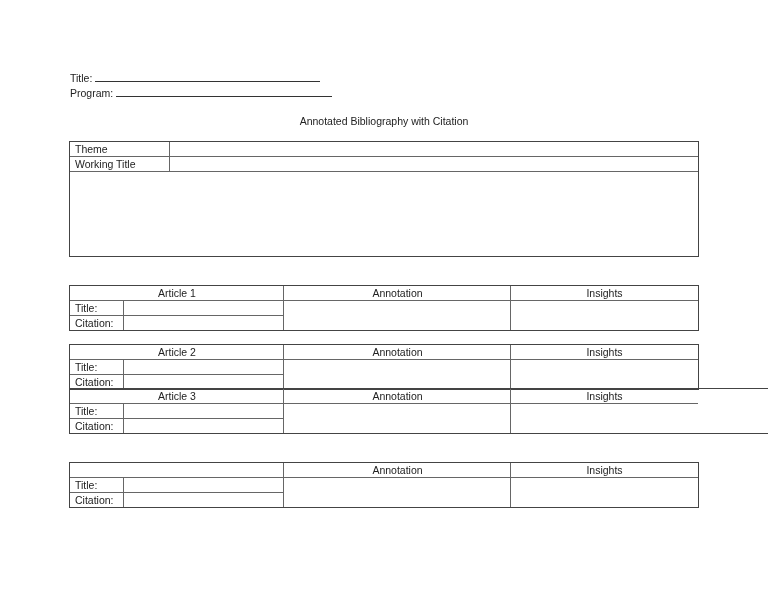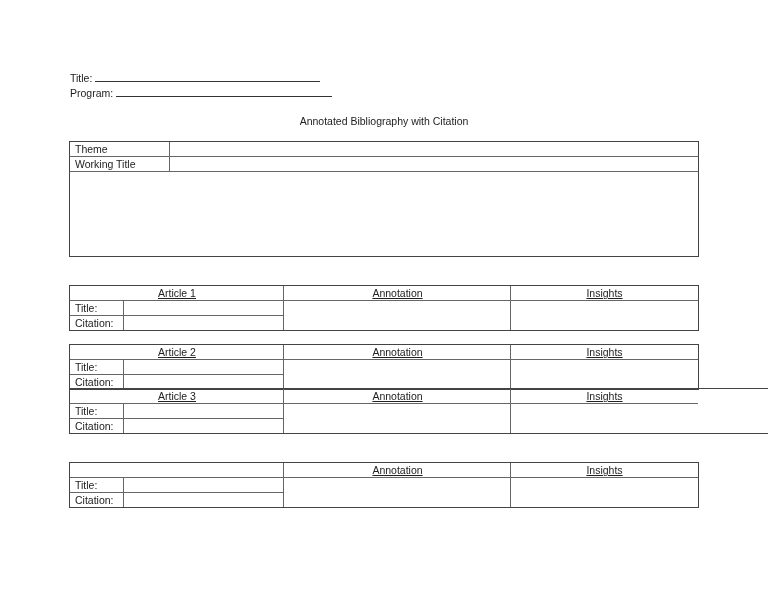--- a/index.html
+++ b/index.html
@@ -5,21 +5,21 @@
   html, body { margin: 0; padding: 0; background: #ffffff; }
   body { width: 768px; height: 594px; position: relative; overflow: hidden;
          font-family: "Liberation Sans", sans-serif; color: #222; font-size: 10.5px; }
   .line-field { position: absolute; left: 70px; white-space: nowrap; }
   .blank { display: inline-block; border-bottom: 1px solid #333; vertical-align: baseline; height: 9px; margin-left: 3px; }
   .doc-title { position: absolute; top: 115px; left: 0; width: 768px; text-align: center; }
   .box { position: absolute; border: 1px solid #444; box-sizing: border-box; }
   .cell { position: absolute; box-sizing: border-box; padding-left: 5px; line-height: 14px; }
   .hl { position: absolute; height: 0; border-top: 1px solid #666; }
   .vl { position: absolute; width: 0; border-left: 1px solid #666; }
-  .center { text-align: center; padding-left: 0; text-decoration: underline; }
+  .center { text-align: center; padding-left: 0; }
 </style>
 </head>
 <body>
 
 <div class="line-field" style="top:72px;">
   <span>Title:</span><span class="blank" style="width:225px;"></span>
 </div>
 <div class="line-field" style="top:87px;">
   <span>Program:</span><span class="blank" style="width:216px;"></span>
 </div>

